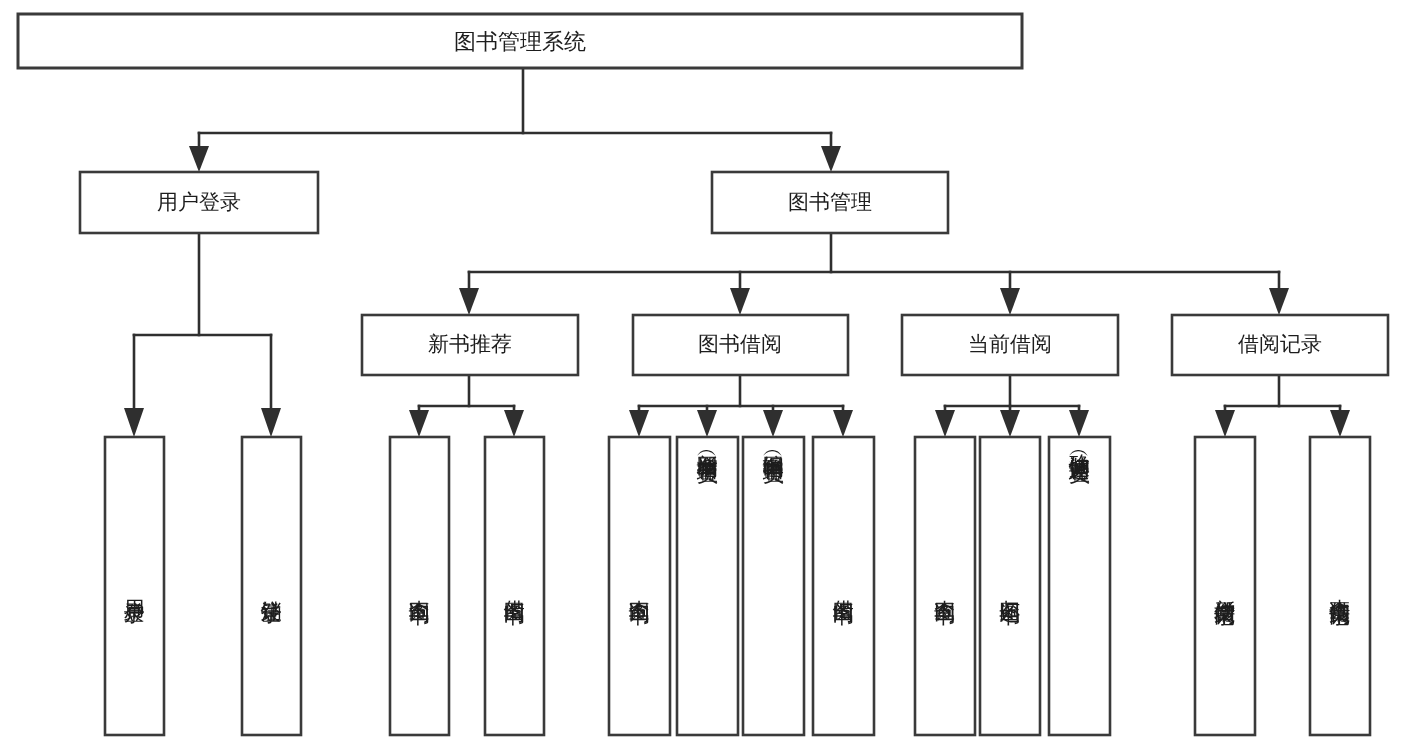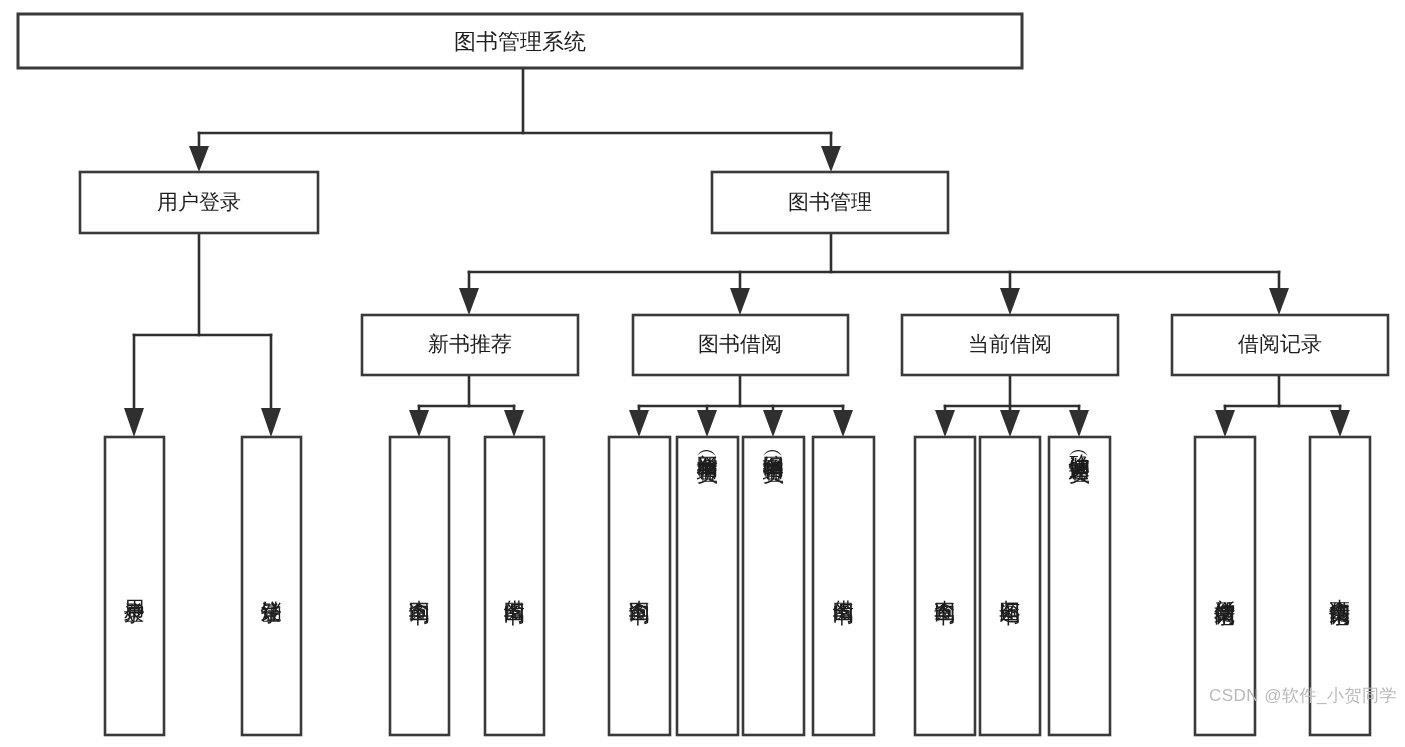--- a/index.html
+++ b/index.html
@@ -242,14 +242,13 @@
     <span class="leaf-label">确认归还（管理员）</span>
   </div>
 
   <div class="leaf-label-wrap" style="left:1195px; top:437px; width:60px; height:298px;">
     <span class="leaf-label">新增借阅记录</span>
   </div>
   <div class="leaf-label-wrap" style="left:1310px; top:437px; width:60px; height:298px;">
     <span class="leaf-label">查询借阅记录</span>
   </div>
 
-  <div class="watermark">CSDN @软件_小贺同学</div>
 </div>
 
 </body></html>

